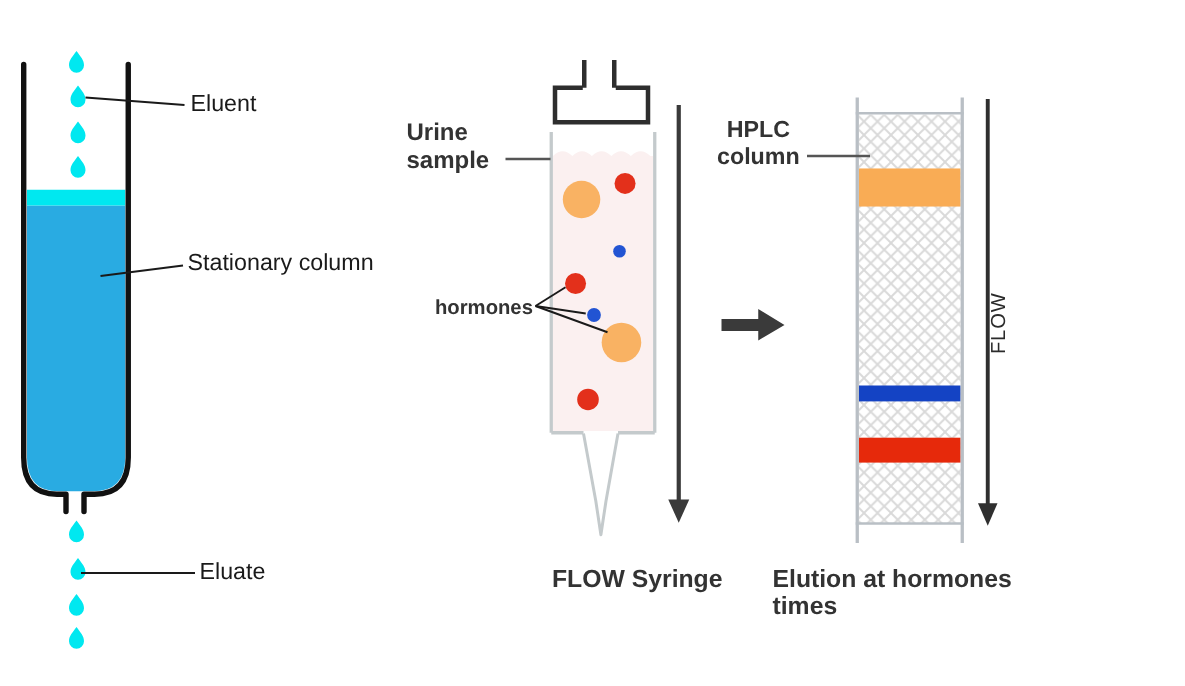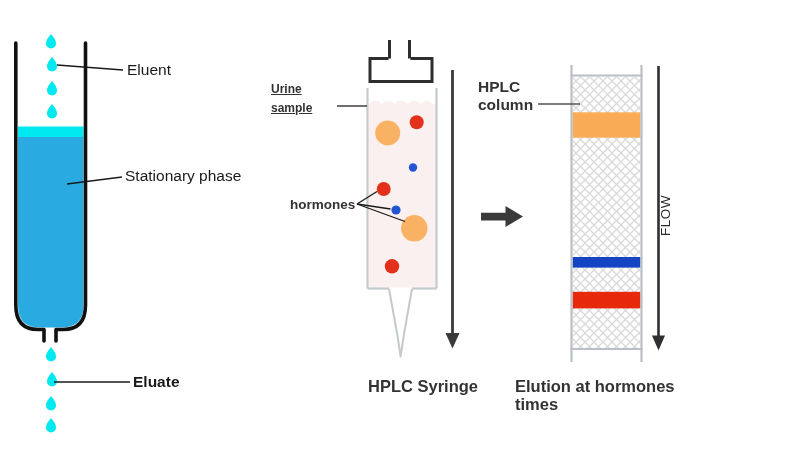--- a/index.html
+++ b/index.html
@@ -3,26 +3,26 @@
 <meta charset="utf-8">
 <style>
   html,body{margin:0;padding:0;background:#fff;}
   .canvas{
     position:relative;width:696px;height:457px;background:#ffffff;
     font-family:"Liberation Sans",sans-serif;overflow:hidden;
   }
   svg.diagram{position:absolute;left:0;top:0;}
   .lbl{position:absolute;color:#1a1a1a;font-size:15.5px;line-height:18px;white-space:pre-line;}
   .lbl-bold{font-weight:bold;color:#333;}
-  .lbl-urine{left:271px;top:80px;font-size:12px;line-height:18.5px;text-decoration:underline;}
+  .lbl-urine{left:271px;top:80px;font-size:16px;line-height:18.5px;}
   .lbl-eluent{left:127px;top:61px;}
   .lbl-stationary{left:125px;top:167px;}
-  .lbl-eluate{left:133px;top:373px;font-weight:bold;}
+  .lbl-eluate{left:133px;top:373px;}
   .lbl-hormones{left:290px;top:196px;font-size:13.5px;}
-  .lbl-hplc-column{left:478px;top:78px;font-size:15.5px;line-height:18px;}
+  .lbl-hplc-column{left:478px;top:78px;font-size:15.5px;line-height:18px;text-align:center;}
   .lbl-syringe-caption{left:368px;top:377px;font-size:16.5px;}
   .lbl-elution-caption{left:515px;top:377px;font-size:16.5px;}
   .lbl-ms{left:751px;top:204px;font-size:23px;}
   .lbl-flow{
     left:657px;top:236px;font-size:13.5px;letter-spacing:0.5px;color:#2b2b2b;
     transform:rotate(-90deg);transform-origin:0 0;white-space:nowrap;
   }
 </style>
 </head>
 <body>
@@ -123,27 +123,27 @@
       <g>
         <line x1="658.5" y1="66" x2="658.5" y2="336.5" stroke="#2F2F2F" stroke-width="2.6"></line>
         <polygon points="652,335.5 665,335.5 658.5,350.5" fill="#2F2F2F"></polygon>
       </g>
     </g>
 
     <polygon points="699,211.7 730.5,211.7 730.5,204.8 744,215.6 730.5,226.3 730.5,219.5 699,219.5" fill="#3A3A3A"></polygon>
   </svg>
 
   <div class="lbl lbl-eluent">Eluent</div>
-  <div class="lbl lbl-stationary">Stationary phase</div>
+  <div class="lbl lbl-stationary">Stationary column</div>
   <div class="lbl lbl-eluate">Eluate</div>
 
   <div class="lbl lbl-bold lbl-urine">Urine
 sample</div>
   <div class="lbl lbl-bold lbl-hormones">hormones</div>
-  <div class="lbl lbl-bold lbl-syringe-caption">HPLC Syringe</div>
+  <div class="lbl lbl-bold lbl-syringe-caption">FLOW Syringe</div>
 
   <div class="lbl lbl-bold lbl-hplc-column">HPLC
 column</div>
   <div class="lbl lbl-flow">FLOW</div>
   <div class="lbl lbl-bold lbl-elution-caption">Elution at hormones times</div>
 
   <div class="lbl lbl-bold lbl-ms">MS</div>
 </div>
 
 </body></html>

